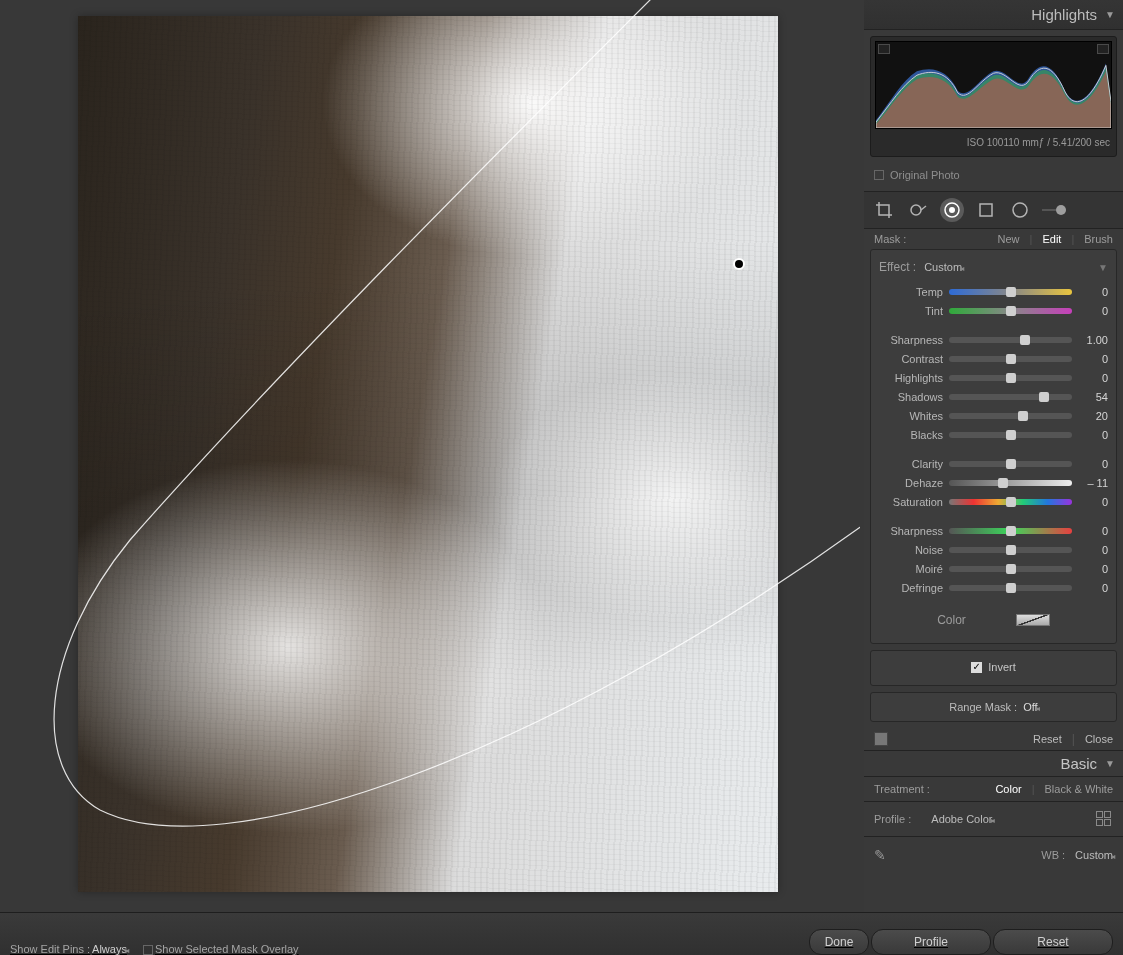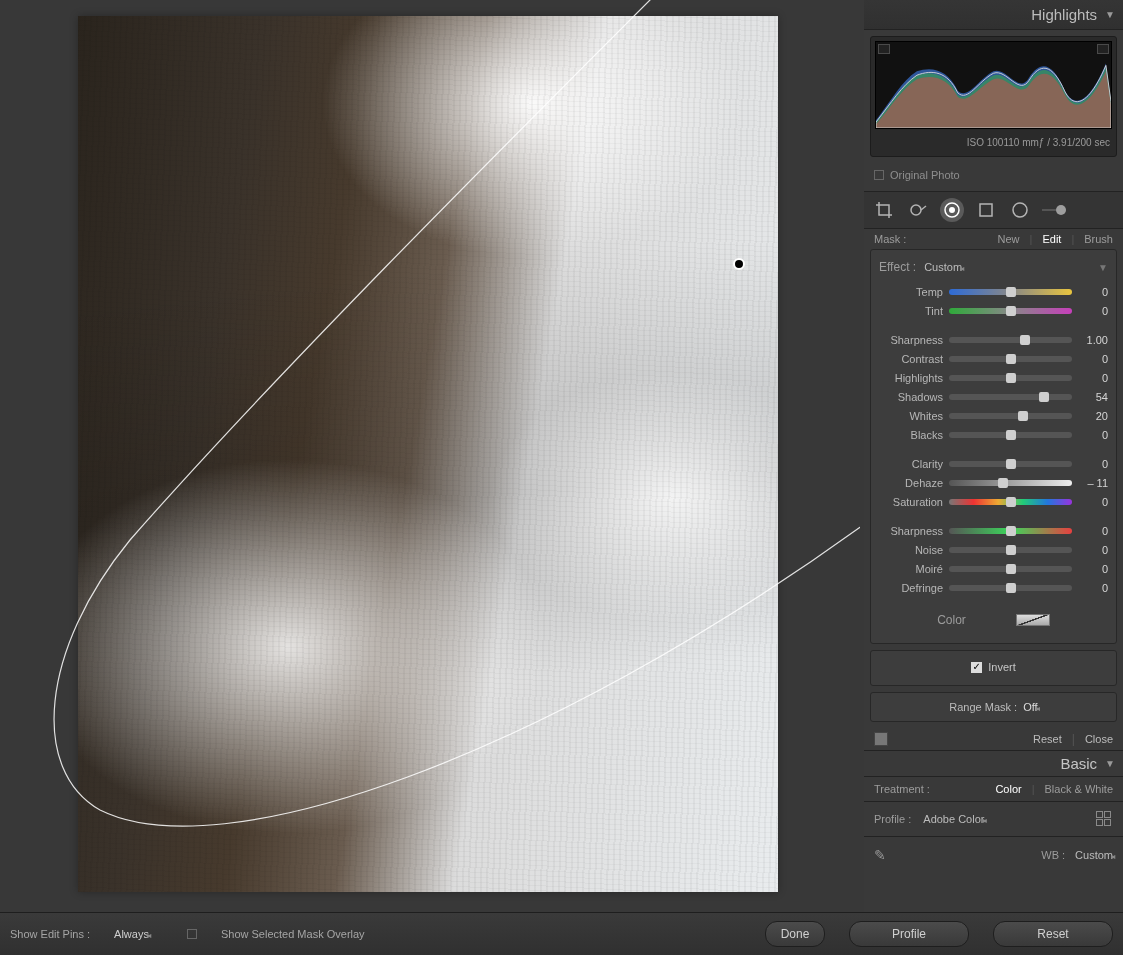--- a/index.html
+++ b/index.html
@@ -105,32 +105,32 @@
 
 
 .basic-head { display:flex; align-items:center; justify-content:flex-end; padding:4px 8px; font-size:15px; color:#c5c5c5; border-top:1px solid #222; }
 .basic-head .tri { margin-left:8px; font-size:10px; color:#9a9a9a; }
 
 .treat-row { display:flex; align-items:center; padding:6px 10px; gap:10px; font-size:11px; border-top:1px solid #222; }
 .treat-row .label { flex:1; color:#9c9c9c; }
 .treat-row .opt { color:#9c9c9c; }
 .treat-row .opt.active { color:#fff; }
 
-.profile-row { display:flex; align-items:center; padding:8px 10px; gap:12px; font-size:11px; border-top:1px solid #222; }
+.profile-row { display:flex; align-items:center; padding:8px 10px; gap:20px; font-size:11px; border-top:1px solid #222; }
 .profile-row .label { color:#9c9c9c; }
 .grid-icon { width:18px; height:18px; }
 .grid-icon div { width:7px; height:7px; border:1px solid #8a8a8a; float:left; margin:0.5px; }
 
 .wb-row { display:flex; align-items:center; padding:10px 10px 0; gap:10px; font-size:11px; border-top:1px solid #222; }
 .eyedrop { font-size:14px; color:#999; }
 
 
 .bottombar {
   height:43px; background:linear-gradient(#3a3a3a,#303030);
-  border-top:1px solid #1e1e1e; display:flex; align-items:center; padding:0 10px; gap:24px;
+  border-top:1px solid #1e1e1e; display:flex; align-items:flex-end; padding:0 10px; gap:2px;text-decoration:underline;
 }
 .bb-label { font-size:11px; color:#a5a5a5; }
 .bb-drop { font-size:11px; color:#cfcfcf; }
 .bb-drop::after { content:" \25C2\25B8"; font-size:8px; letter-spacing:-4px; color:#888; }
 .bb-check { width:10px; height:10px; border:1px solid #666; margin-left:14px; }
 .bb-spacer { flex:1; }
 .bb-btn {
   font-size:12px; color:#d0d0d0; background:linear-gradient(#4b4b4b,#393939);
   border:1px solid #1e1e1e; border-radius:12px; padding:5px 0; width:120px; text-align:center; cursor:pointer;
 }
@@ -163,21 +163,21 @@
         <svg width="100%" height="100%" viewBox="0 0 230 88" preserveAspectRatio="none">
           <path d="M0 88 L0 80 C15 60 25 40 40 30 C55 25 70 28 80 50 C90 60 100 38 115 30 C128 25 140 55 150 36 C160 20 172 18 185 50 C195 70 210 60 225 22 L230 60 L230 88 Z" fill="#3b74d4" opacity=".7"></path>
           <path d="M0 88 L0 82 C15 64 25 44 40 34 C55 29 70 32 80 54 C90 62 100 42 115 34 C128 29 140 57 150 40 C160 24 172 22 185 52 C195 72 210 62 225 26 L230 62 L230 88 Z" fill="#3fae3f" opacity=".55"></path>
           <path d="M0 88 L0 84 C15 66 25 48 40 38 C55 33 70 36 80 56 C90 64 100 46 115 38 C128 33 140 59 150 44 C160 28 172 26 185 54 C195 74 210 64 225 30 L230 64 L230 88 Z" fill="#d74545" opacity=".5"></path>
           <path d="M0 88 L0 82 C15 62 25 45 40 34 C55 28 70 30 80 52 C90 62 100 40 115 32 C128 27 140 56 150 39 C160 22 172 20 185 51 C195 71 210 61 225 24 L230 61 L230 88 Z" fill="none" stroke="#d9d9d9" stroke-width=".9"></path>
         </svg>
       </div>
       <div class="histogram-meta">
         <span>ISO 100</span>
         <span>110 mm</span>
-        <span>ƒ / 3.9</span>
+        <span>ƒ / 5.4</span>
         <span>1/200 sec</span>
       </div>
     </div>
 
     <div class="original-row">
       <div class="orig-check"></div>
       <span>Original Photo</span>
     </div>
 
     <div class="toolstrip">

